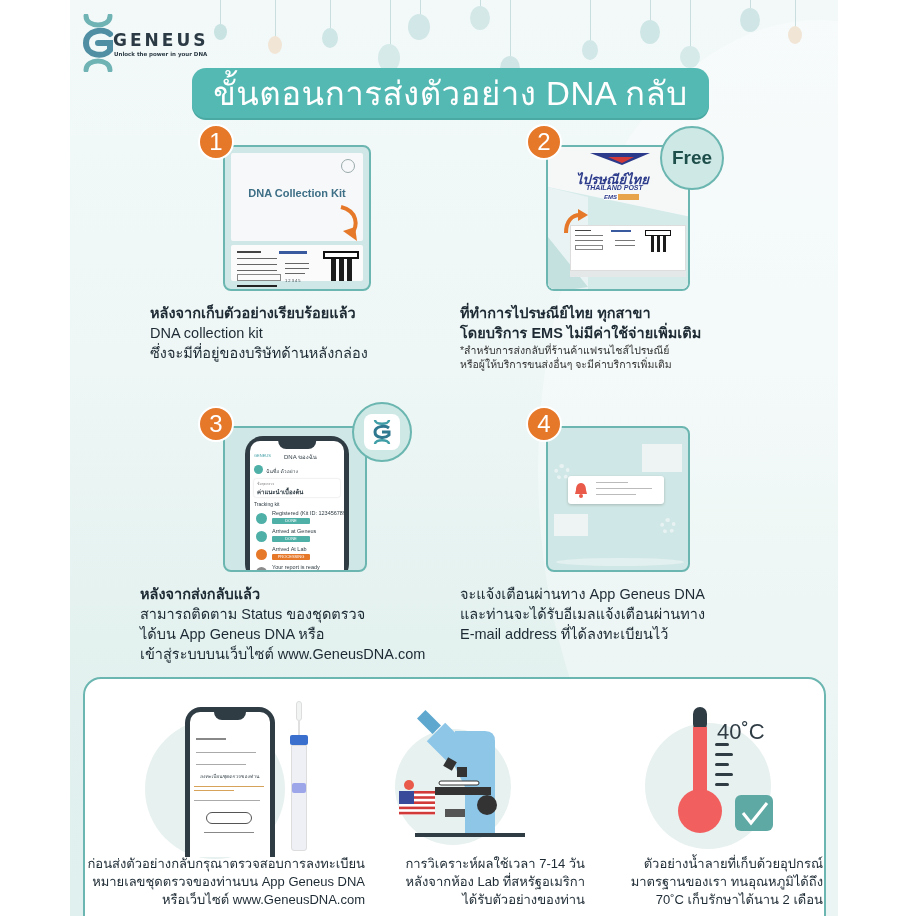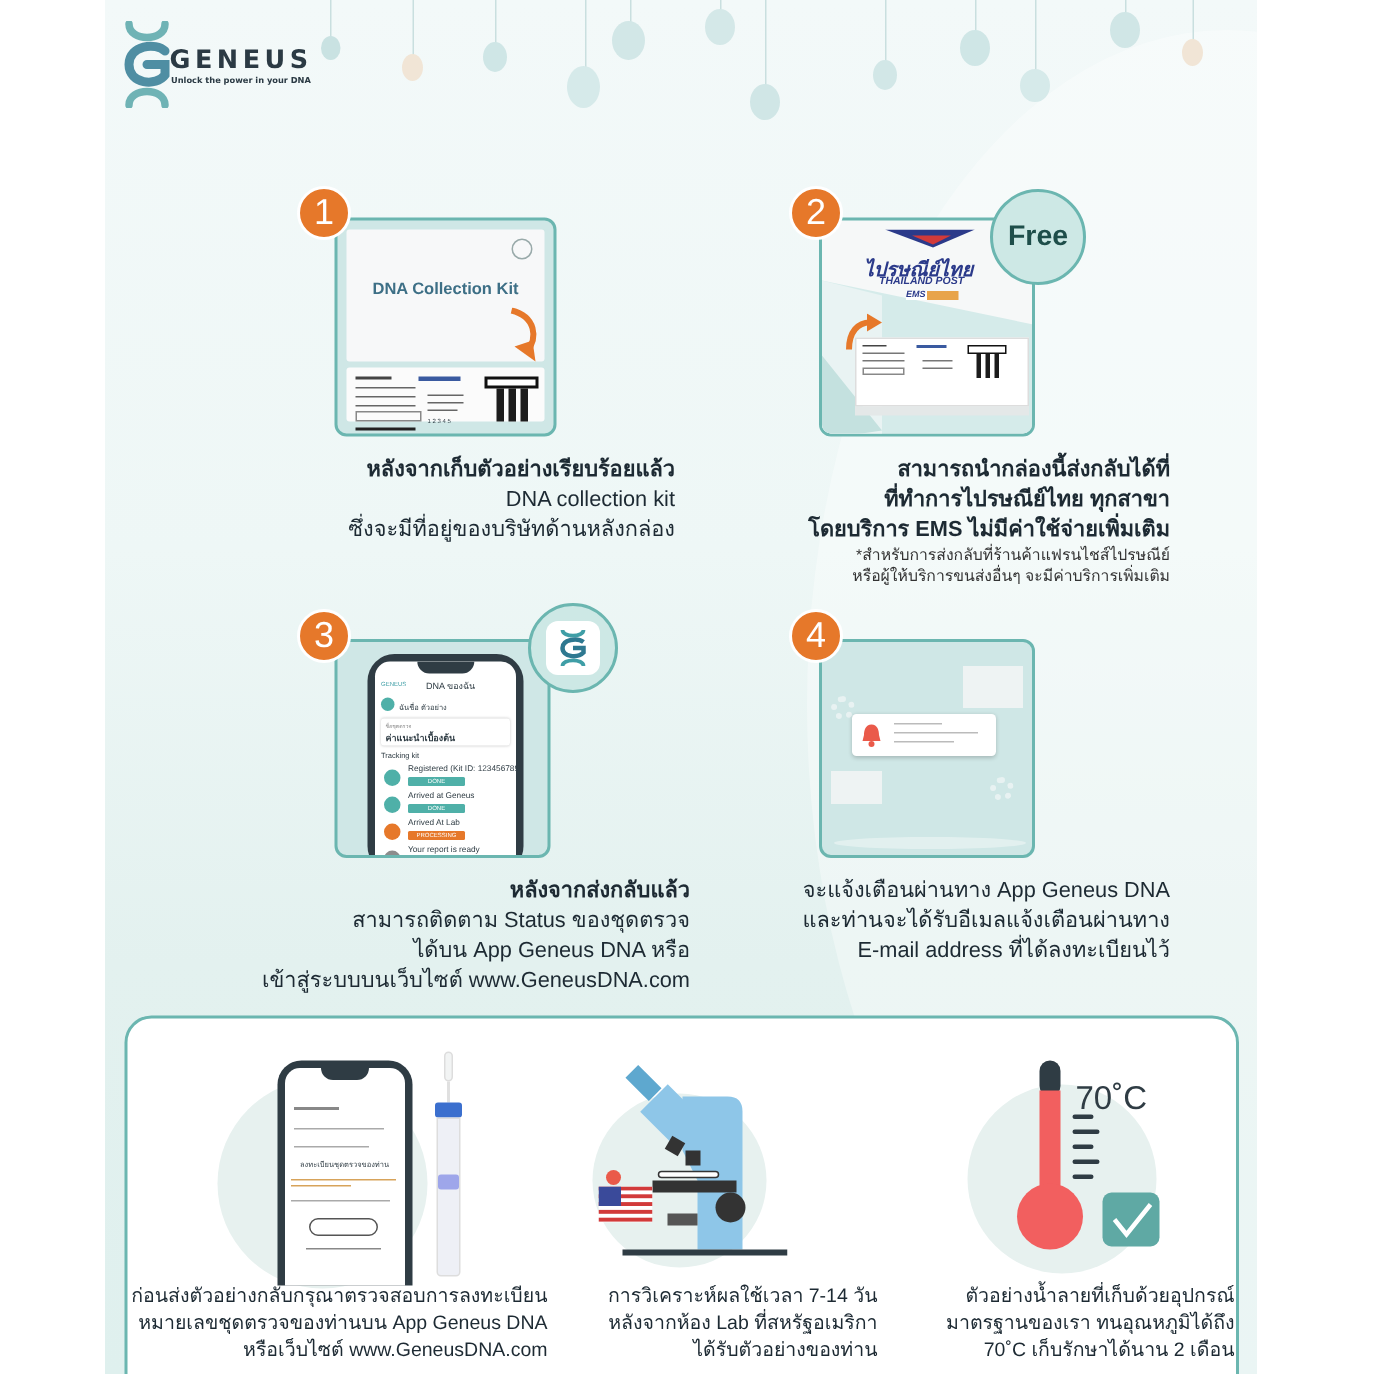--- a/index.html
+++ b/index.html
@@ -40,21 +40,21 @@
     position: absolute; border: 2px solid #6bb6b0; border-radius: 8px;
     background: #cfe7e6; overflow: hidden;
   }
   .badge {
     position: absolute; width: 36px; height: 36px; border-radius: 50%;
     background: #e6782a; color: #fff; font-family: "Liberation Sans", sans-serif;
     font-size: 24px; display: flex; align-items: center; justify-content: center;
     border: 2px solid #fff; z-index: 3;
   }
   .step-text {
-    position: absolute; text-align: right; color: #1d2a33;
+    position: absolute; text-align: left; color: #1d2a33;
     font-family: "Liberation Sans", sans-serif; font-size: 14.5px; line-height: 20px;
   }
   .step-text .bold { font-weight: bold; }
   .step-text .note { font-size: 10.5px; line-height: 14px; color: #333; }
 
   
   .kit-top { position: absolute; left: 6px; top: 6px; right: 6px; height: 88px; background: #f7f8f9; border-radius: 2px; }
   .kit-top .kit-title { position: absolute; left: 0; right: 0; top: 34px; text-align: center; color: #3d6f86; font-size: 11px; font-family: "Liberation Sans", sans-serif; font-weight: bold; }
   .kit-bottom { position: absolute; left: 6px; top: 98px; right: 6px; bottom: 8px; background: #fbfbfb; border-radius: 2px; }
   .bar { position: absolute; background: #1c1c1c; }
@@ -135,20 +135,23 @@
   <div class="logo">
     <svg class="logo-mark" viewBox="0 0 36 58">
       <path d="M6 2 C 6 14, 30 14, 30 2" fill="none" stroke="#6fb3b5" stroke-width="5" stroke-linecap="round"></path>
       <path d="M6 56 C 6 44, 30 44, 30 56" fill="none" stroke="#6fb3b5" stroke-width="5" stroke-linecap="round"></path>
       <path d="M30 20 C 24 14, 6 16, 6 29 C 6 42, 24 44, 30 36 L30 29 L18 29" fill="none" stroke="#4f8ea3" stroke-width="6" stroke-linecap="round"></path>
     </svg>
     <div class="logo-text">GENEUS</div>
     <div class="logo-tag">Unlock the power in your DNA</div>
   </div>
 
+  <div class="title-pill">
+    <span>ขั้นตอนการส่งตัวอย่าง DNA กลับ</span>
+  </div>
 
   <div>
     <div class="badge" style="left:128px;top:124px">1</div>
     <div class="step-img" style="left:153px;top:145px;width:148px;height:146px;background:#cfe7e6">
       <div class="kit-top">
         <div class="kit-title">DNA Collection Kit</div>
         <div style="position:absolute;right:8px;top:6px;width:14px;height:14px;border-radius:50%;border:1px solid #9aa"></div>
       </div>
       <svg style="position:absolute;left:112px;top:58px;width:26px;height:40px" viewBox="0 0 26 40">
         <path d="M4 2 C 20 6, 22 20, 14 30" fill="none" stroke="#e6782a" stroke-width="4"></path>
@@ -209,21 +212,20 @@
         <div class="line" style="left:44px;top:14px;width:20px;height:1px;background:#777"></div>
         <div class="line" style="left:44px;top:19px;width:20px;height:1px;background:#777"></div>
         <div style="position:absolute;left:74px;top:4px;width:26px;height:6px;border:1px solid #111"></div>
         <div class="bar" style="left:80px;top:10px;width:3px;height:16px"></div>
         <div class="bar" style="left:86px;top:10px;width:3px;height:16px"></div>
         <div class="bar" style="left:92px;top:10px;width:3px;height:16px"></div>
       </div>
       <div style="position:absolute;left:22px;top:124px;width:116px;height:6px;background:#e4e8e8"></div>
     </div>
     <div class="step-text" style="left:390px;top:303px;width:320px">
-      <div class="bold">สามารถนำกล่องนี้ส่งกลับได้ที่</div>
       <div class="bold">ที่ทำการไปรษณีย์ไทย ทุกสาขา</div>
       <div class="bold">โดยบริการ EMS ไม่มีค่าใช้จ่ายเพิ่มเติม</div>
       <div class="note">*สำหรับการส่งกลับที่ร้านค้าแฟรนไชส์ไปรษณีย์</div>
       <div class="note">หรือผู้ให้บริการขนส่งอื่นๆ จะมีค่าบริการเพิ่มเติม</div>
     </div>
   </div>
 
   <div>
     <div class="badge" style="left:128px;top:406px">3</div>
     <div class="app-circle" style="left:282px;top:402px">
@@ -372,21 +374,21 @@
         <rect x="28" y="24" width="14" height="74" fill="#f25f5f"></rect>
         <circle cx="35" cy="108" r="22" fill="#f25f5f"></circle>
         <rect x="50" y="40" width="14" height="3" rx="1.5" fill="#2f3c44"></rect>
         <rect x="50" y="50" width="18" height="3" rx="1.5" fill="#2f3c44"></rect>
         <rect x="50" y="60" width="14" height="3" rx="1.5" fill="#2f3c44"></rect>
         <rect x="50" y="70" width="18" height="3" rx="1.5" fill="#2f3c44"></rect>
         <rect x="50" y="80" width="14" height="3" rx="1.5" fill="#2f3c44"></rect>
         <rect x="70" y="92" width="38" height="36" rx="6" fill="#5fa9a4"></rect>
         <path d="M78 110 L86 120 L102 100" fill="none" stroke="#fff" stroke-width="3"></path>
       </svg>
-      <div class="tiny" style="left:632px;top:40px;font-size:22px;color:#2f3c44">70˚C</div>
+      <div class="tiny" style="left:632px;top:40px;font-size:22px;color:#2f3c44">40˚C</div>
       <div class="bottom-text" style="left:508px;top:176px;width:230px">
         <div>ตัวอย่างน้ำลายที่เก็บด้วยอุปกรณ์</div>
         <div>มาตรฐานของเรา ทนอุณหภูมิได้ถึง</div>
         <div>70˚C เก็บรักษาได้นาน 2 เดือน</div>
       </div>
     </div>
 
   </div>
 </div>
 

